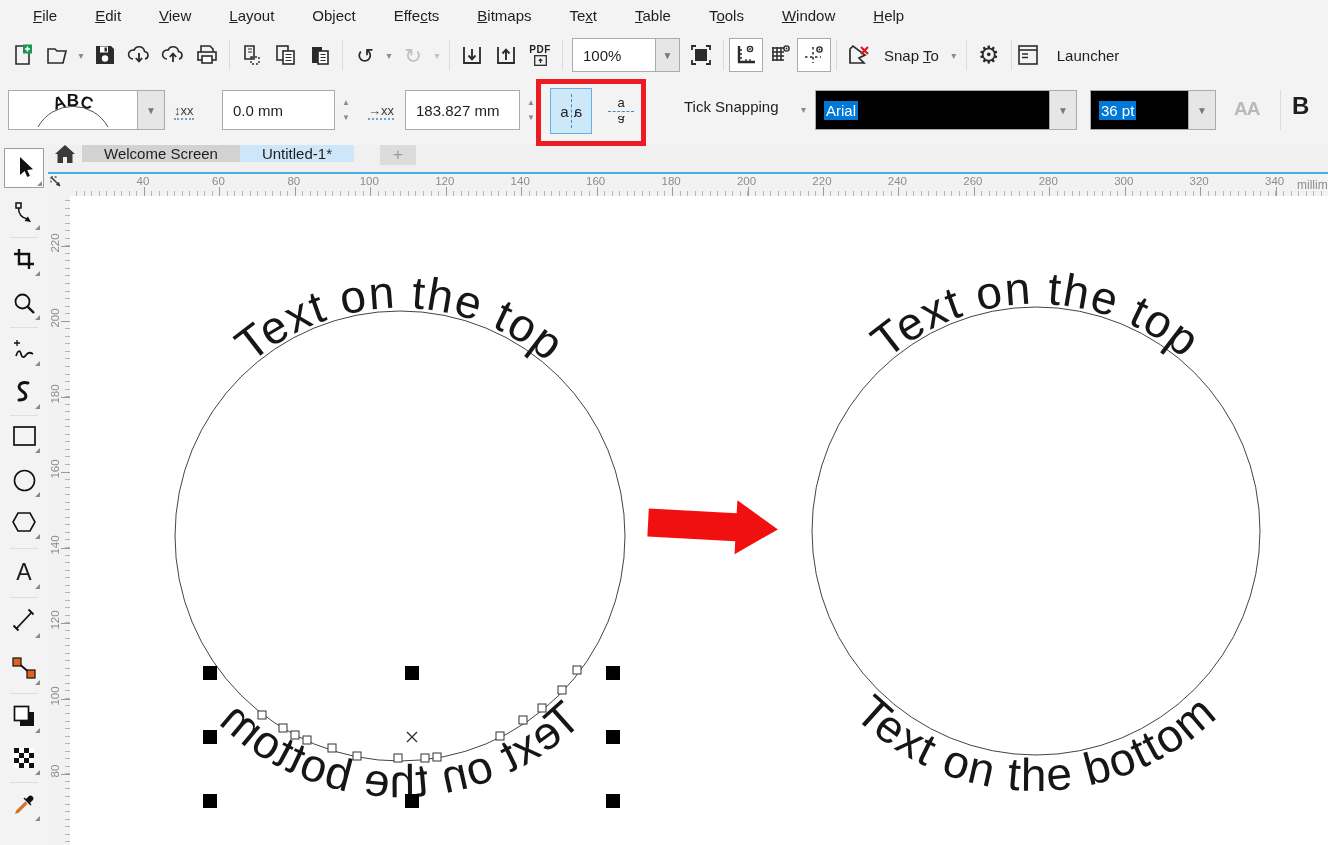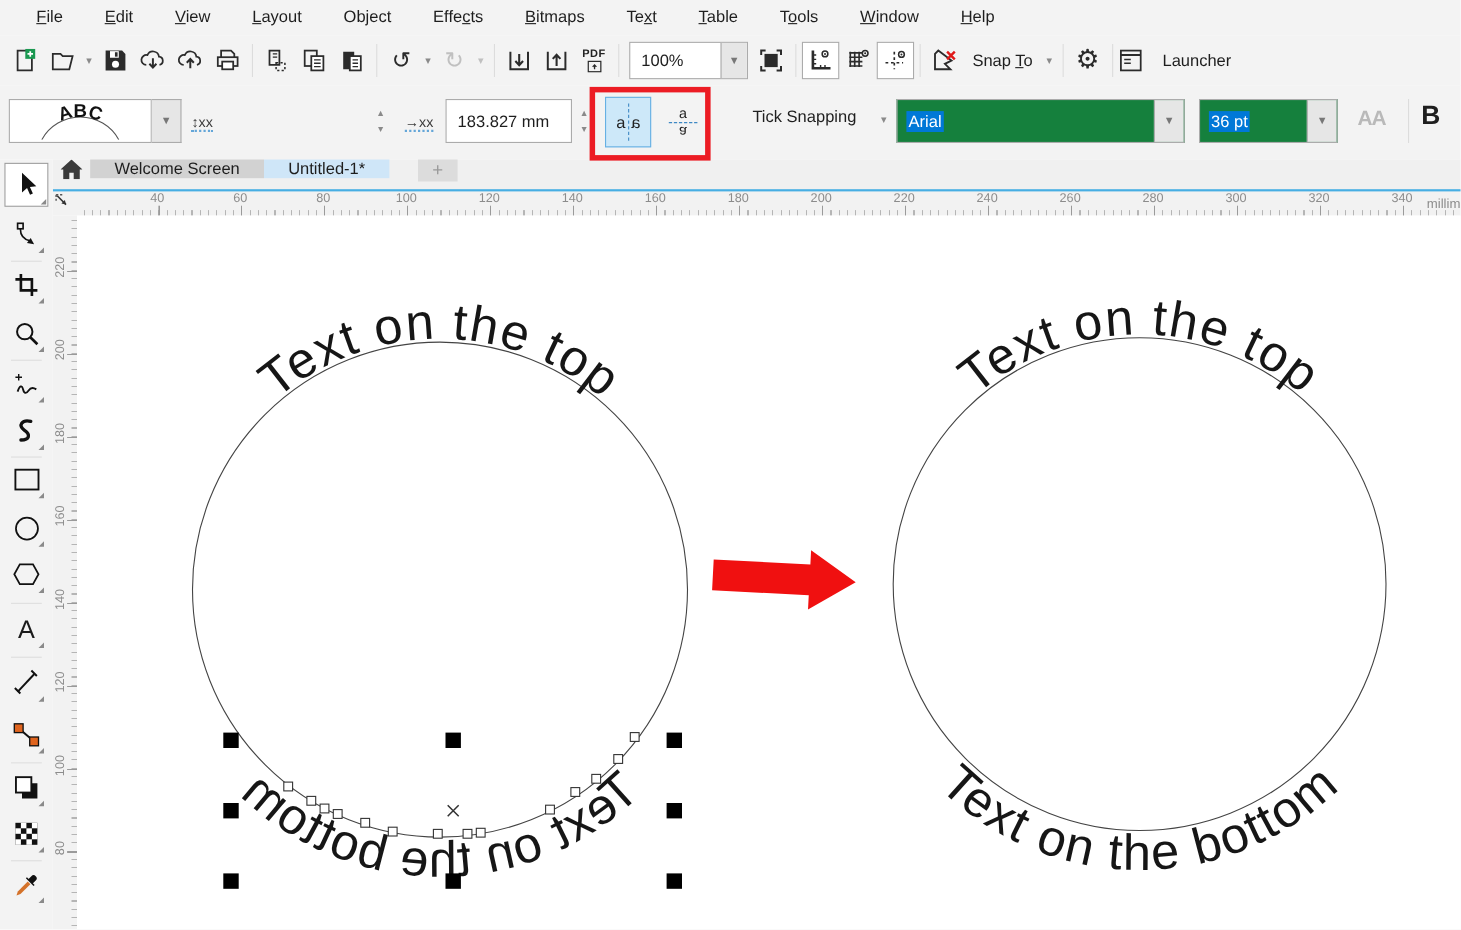--- a/index.html
+++ b/index.html
@@ -58,21 +58,21 @@
   .mh-inner { display:flex; align-items:center; font-size:15px; color:#222; height:34px; }
   .mh-inner .bar { width:0; height:34px; border-left:1px dashed #3f89c4; margin:0 2px; }
   .mv-inner { display:flex; flex-direction:column; align-items:center; font-size:13px; color:#222; line-height:1.05; }
   .mv-inner .bar { width:26px; border-top:1px dashed #3f89c4; margin:1px 0; }
   .flipx { display:inline-block; transform:scaleX(-1); }
   .flipy { display:inline-block; transform:scaleY(-1); }
   .ticksnap { position:absolute; left:684px; top:20px; display:flex; align-items:flex-end; gap:18px;
               font-size:15px; color:#1e1e1e; }
   .font-combo { position:absolute; left:815px; top:12px; width:262px; }
   .size-combo { position:absolute; left:1090px; top:12px; width:126px; }
-  .combo40 { height:40px; background:#15803d; border:1px solid #ababab; display:flex; align-items:center; }
+  .combo40 { height:40px; background:#000000; border:1px solid #ababab; display:flex; align-items:center; }
   .combo40 .sel { font-size:15px; background:#0078d7; color:#fff; margin-left:8px; padding:1px 2px; }
   .combo40 .drop { margin-left:auto; width:27px; height:100%; background:#e6e6e6;
                    border-left:1px solid #ababab; display:flex; align-items:center; justify-content:center;
                    font-size:10px; color:#777; }
   .aa-btn { position:absolute; left:1234px; top:20px; font-size:19px; font-weight:bold; color:#b9b9b9; letter-spacing:-1px; }
   .pb-sep { position:absolute; left:1280px; top:12px; width:1px; height:40px; background:#dcdcdc; }
   .bold-btn { position:absolute; left:1292px; top:14px; font-size:24px; font-weight:bold; color:#1e1e1e; }
 
   
   .tabrow { position:absolute; left:48px; top:145px; width:1280px; height:27px; background:#f0f0f0;
@@ -310,20 +310,23 @@
           <path id="abcArc" d="M10 34 A40 40 0 0 1 80 34" fill="none" stroke="#555" stroke-width="1"></path>
           <text font-size="17" font-weight="bold" fill="#111" font-family="Liberation Sans, sans-serif">
             <textPath href="#abcArc" startOffset="50%" text-anchor="middle">ABC</textPath>
           </text>
         </svg>
       </div>
       <div class="abc-drop">▼</div>
     </div>
 
     <span class="pb-icon" style="left:174px;">↕xx</span>
+    <div class="pb-field" style="left:222px; width:113px;">
+      <span class="v">0.0 mm</span>
+    </div>
     <div class="spin" style="left:336px;">
         <span>▲</span>
         <span>▼</span>
       </div>
 
     <span class="pb-icon" style="left:368px;">→xx</span>
     <div class="pb-field" style="left:405px; width:115px;">
       <span class="v">183.827 mm</span>
     </div>
     <div class="spin" style="left:521px;">

